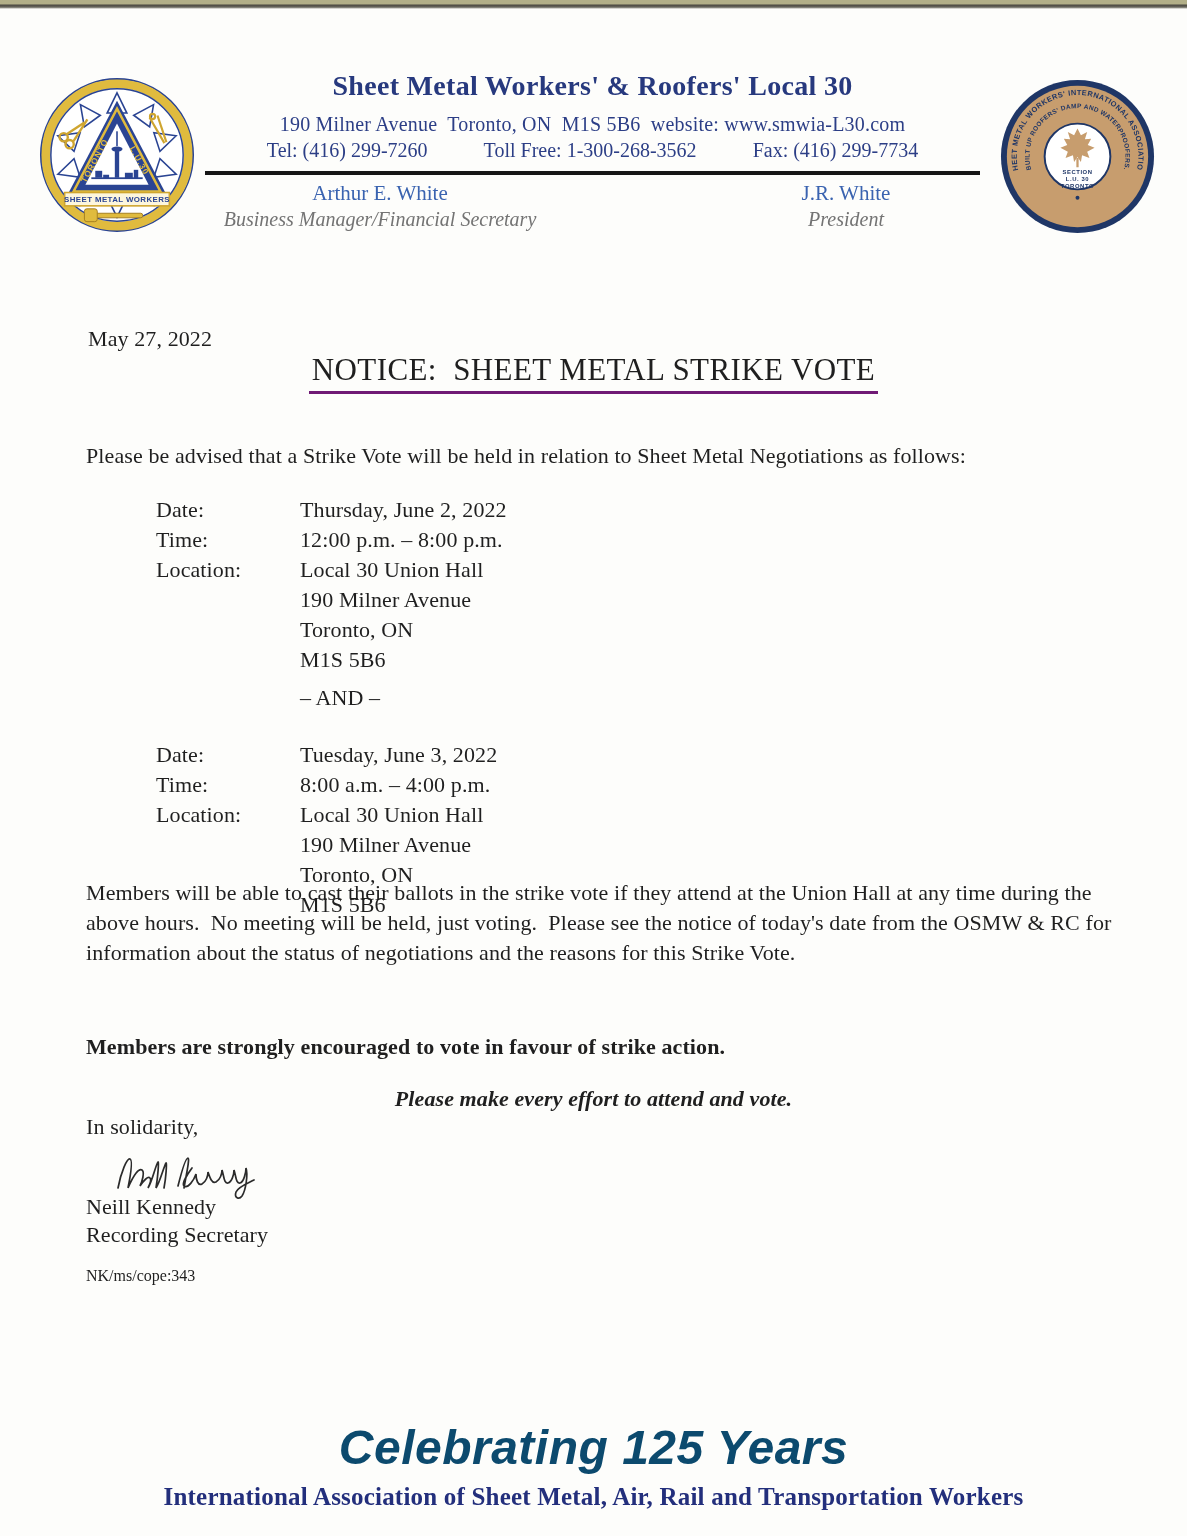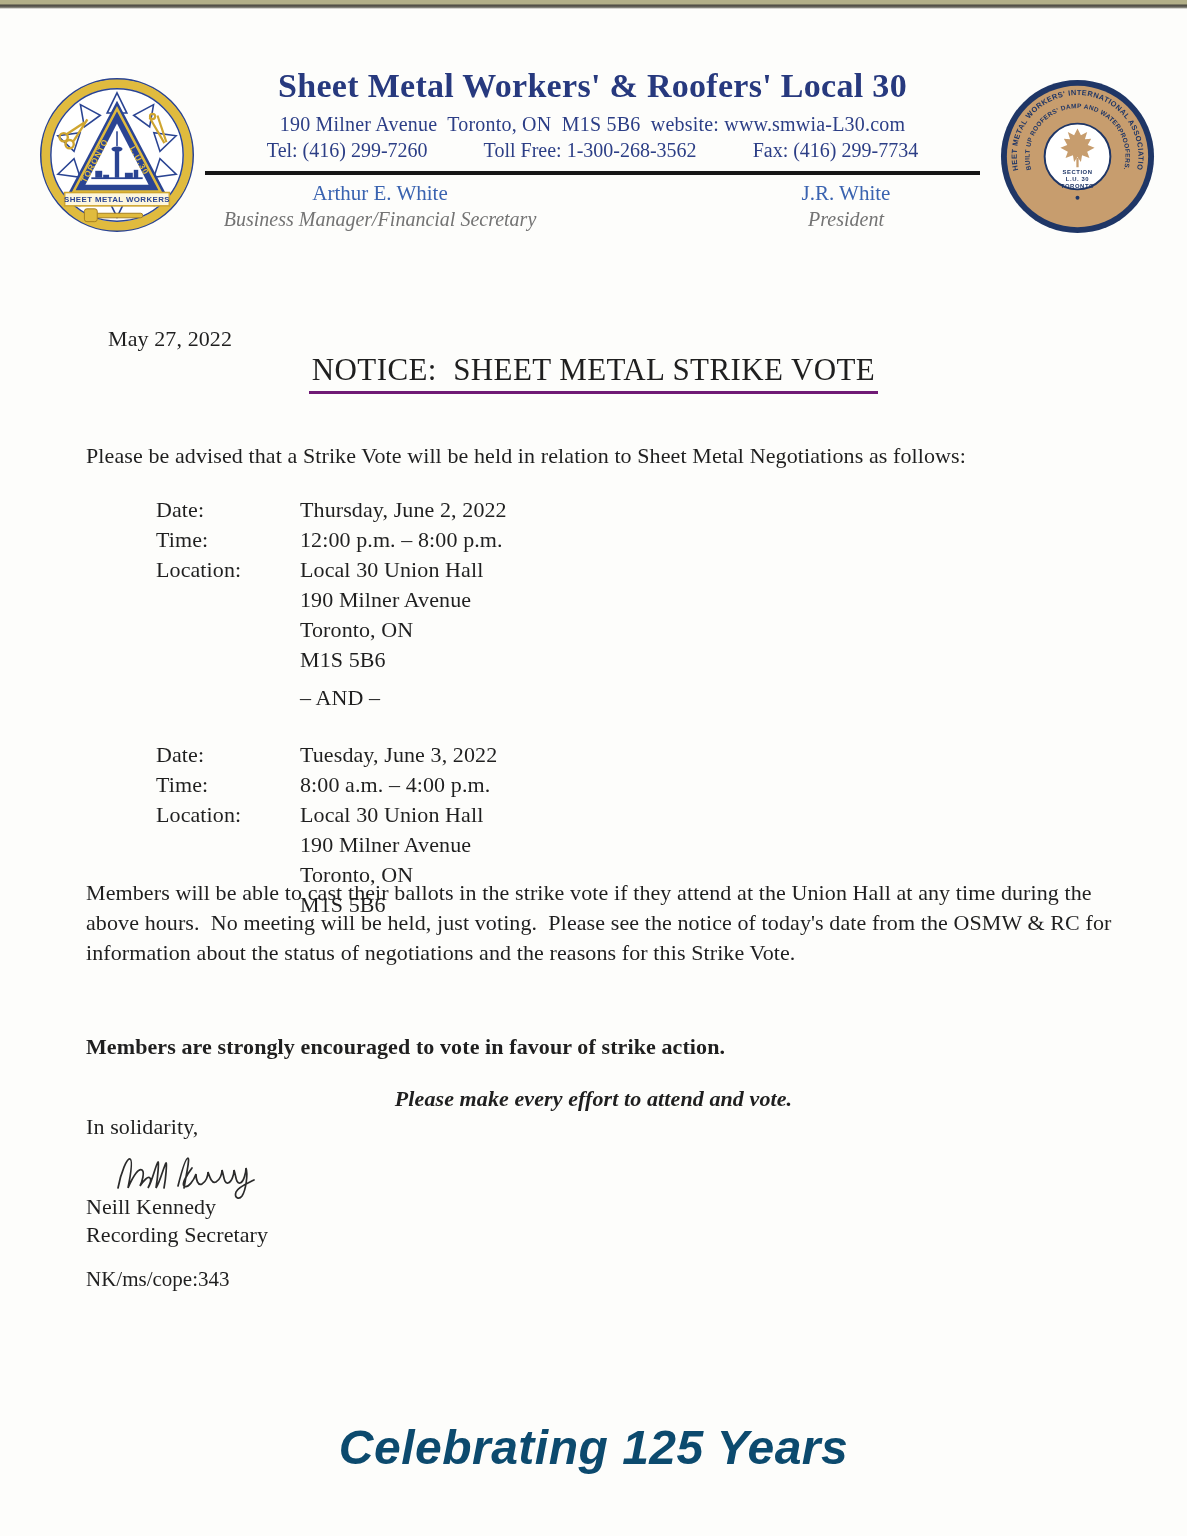--- a/index.html
+++ b/index.html
@@ -15,54 +15,54 @@
   .prewrap{white-space:pre-wrap;}
   
   .scan-edge{
     position:absolute;top:0;left:0;width:100%;height:9px;
     background:linear-gradient(to bottom,#b2af88 0%,#b2af88 45%,#4a4840 55%,#6b695f 80%,#fdfdfb 100%);
   }
   
   .logo-left{position:absolute;left:38px;top:76px;width:158px;height:158px;}
   .logo-right{position:absolute;left:999px;top:78px;width:157px;height:157px;}
   .header-center{position:absolute;left:205px;top:66px;width:775px;text-align:center;}
-  .org-name{font-size:34px;font-weight:bold;color:#27397e;letter-spacing:.3px;line-height:40px;}
+  .org-name{font-size:28px;font-weight:bold;color:#27397e;letter-spacing:.3px;line-height:40px;}
   .addr-line{font-size:20px;color:#2c3e86;margin-top:7px;letter-spacing:.2px;}
   .tel-line{font-size:20px;color:#2c3e86;margin-top:3px;display:flex;justify-content:center;gap:56px;}
   .header-rule{height:4px;background:#161616;margin-top:9px;}
   .officials{position:relative;height:62px;margin-top:5px;}
   .official{position:absolute;transform:translateX(-50%);white-space:nowrap;}
   .official.o1{left:175px;top:0;}
   .official.o2{left:641px;top:0;}
   .official .nm{font-size:21px;color:#3a63b0;line-height:26px;}
   .official .tt{font-size:20px;color:#737373;font-style:italic;line-height:26px;}
   
   .abs{position:absolute;}
   .body-text{font-size:22px;letter-spacing:.1px;}
-  .date-line{left:88px;top:326px;margin-left:20px;}
+  .date-line{left:88px;top:326px;}
   .notice-wrap{left:0;top:352px;width:100%;text-align:center;}
   .notice-title{
     display:inline-block;font-size:31px;letter-spacing:.4px;
     border-bottom:3px solid #701a75;padding:0 3px 3px 3px;
   }
   .intro{left:86px;top:443px;width:1000px;}
   .session{left:156px;width:700px;}
   .s1{top:495px;}
   .s2{top:740px;}
   .session .row{display:flex;line-height:30px;}
   .session .lbl{width:144px;flex:none;}
   .and-sep{left:300px;top:685px;}
   .paragraph{left:86px;top:878px;width:1032px;line-height:30px;}
   .bold-line{left:86px;top:1034px;font-weight:bold;}
   .italic-line{left:0;top:1086px;width:100%;text-align:center;font-weight:bold;font-style:italic;}
   .closing{left:86px;top:1114px;}
   .signature{left:112px;top:1146px;}
   .signer-name{left:86px;top:1194px;}
   .signer-title{left:86px;top:1222px;}
-  .reference{left:86px;top:1267px;font-size:21px;}
+  .reference{left:86px;top:1267px;font-size:16px;}
   
   .celebrating{
     left:0;top:1420px;width:100%;text-align:center;
     font-family:"Liberation Sans","DejaVu Sans",sans-serif;
     font-size:48px;font-weight:bold;font-style:italic;color:#0c4a6e;letter-spacing:.5px;
   }
   .association{
     left:0;top:1483px;width:100%;text-align:center;
     font-size:25px;font-weight:bold;color:#232f7c;letter-spacing:.2px;
   }
@@ -247,14 +247,15 @@
         <path d="M66,40 C70,24 74,12 76,12 C78,12 74,30 72,42 M80,22 C74,30 70,38 72,40 C76,43 82,34 84,28 C84,34 86,40 90,38 C94,36 96,30 96,26 C98,32 100,38 104,36 C108,34 110,28 110,24 C112,30 112,38 116,37 C120,36 122,28 122,24 C124,30 124,38 128,37 C132,36 134,26 134,22 C136,28 134,44 130,50 C127,54 122,52 124,46 C126,41 134,38 142,34"></path>
       </g>
     </svg>
   </div>
 
   <div class="abs body-text signer-name">Neill Kennedy</div>
   <div class="abs body-text signer-title">Recording Secretary</div>
   <div class="abs reference">NK/ms/cope:343</div>
 
   <div class="abs celebrating">Celebrating 125 Years</div>
+  <div class="abs association">International Association of Sheet Metal, Air, Rail and Transportation Workers</div>
 
 </div>
 
 </body></html>

